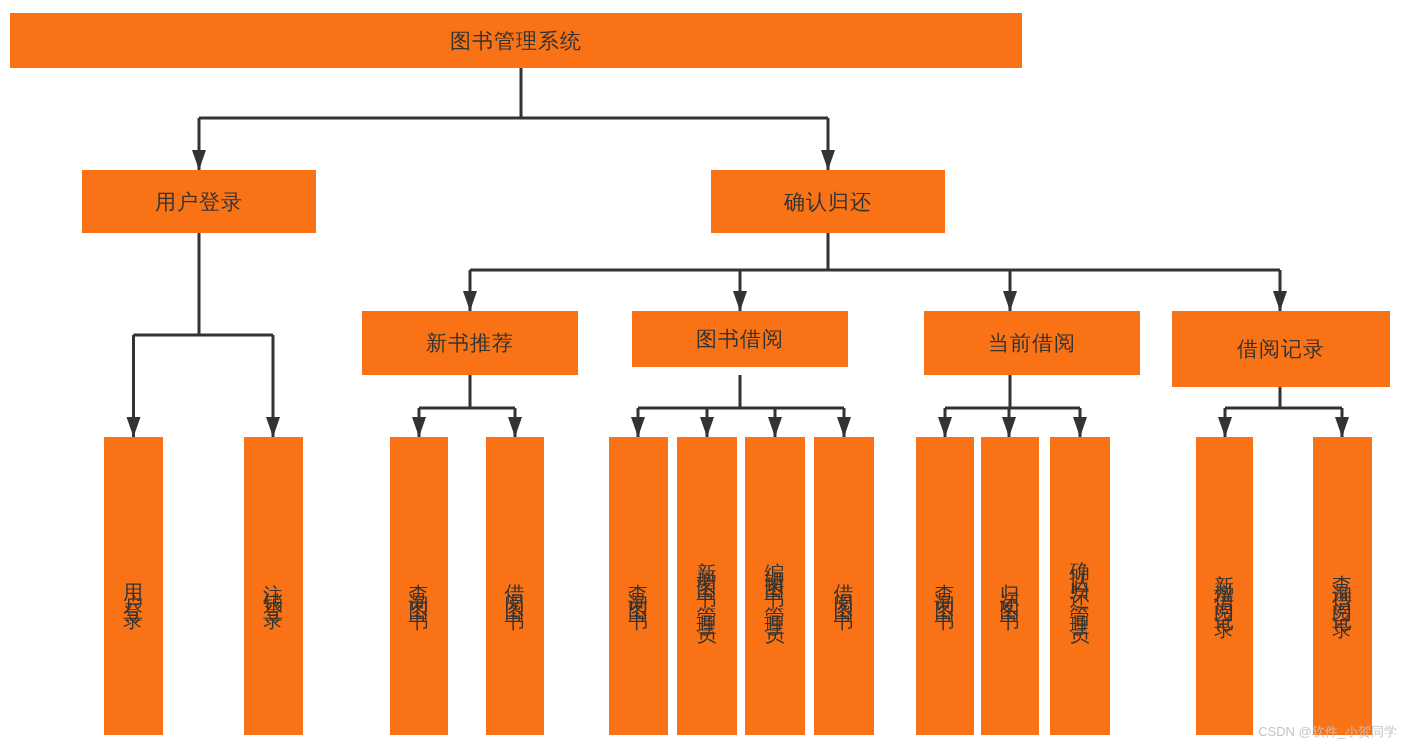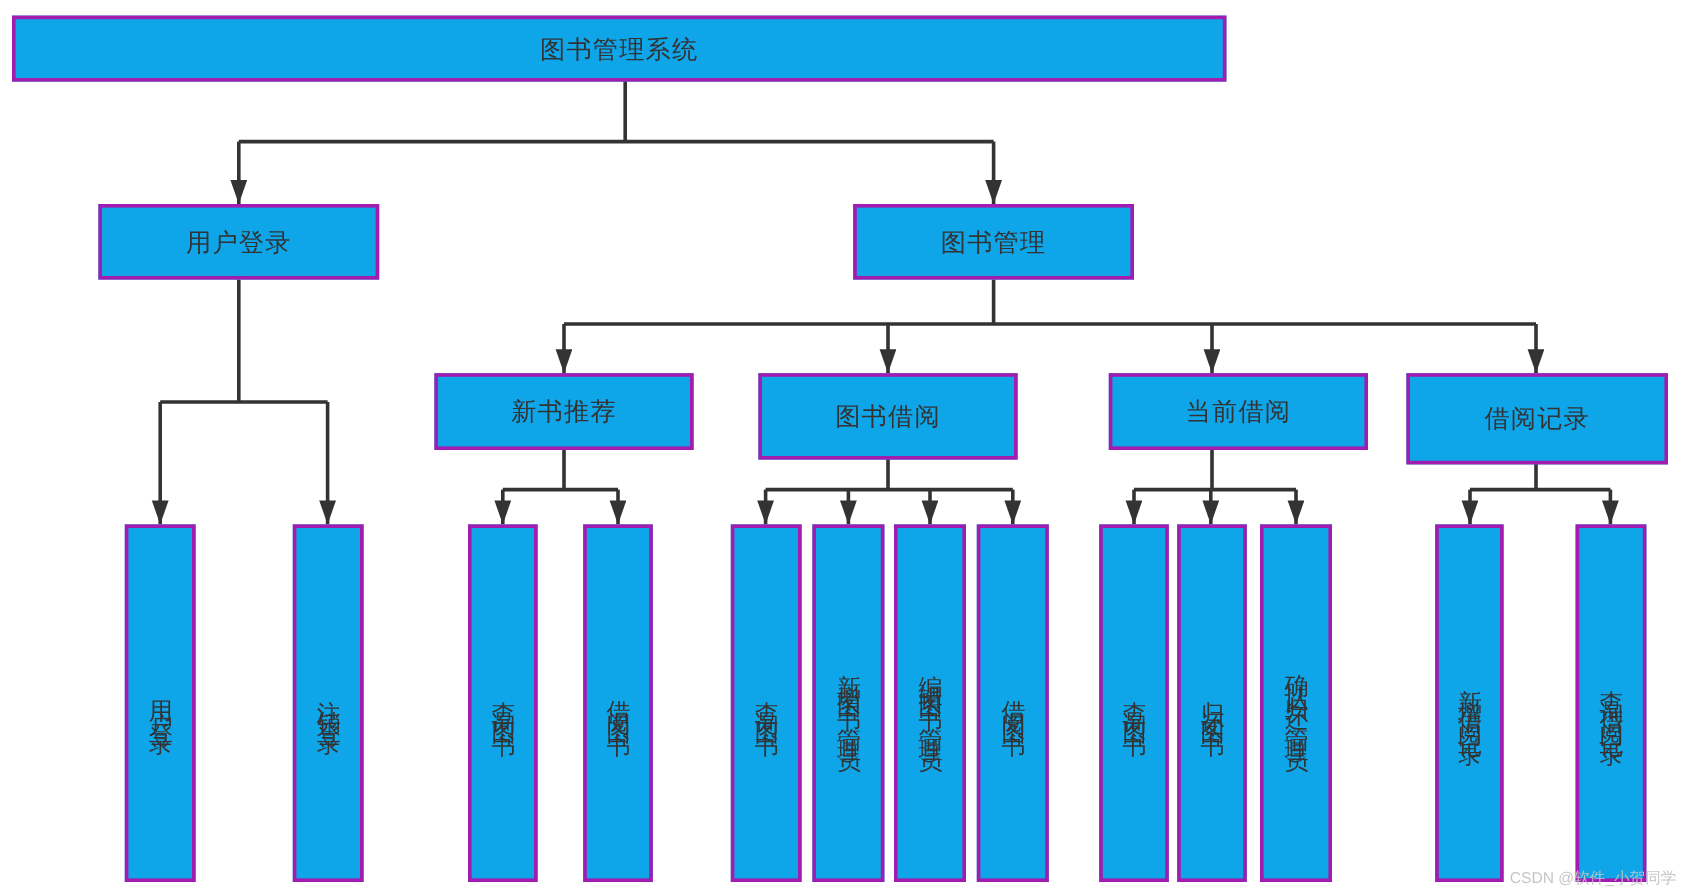--- a/index.html
+++ b/index.html
@@ -26,22 +26,22 @@
     stroke: #333333;
     stroke-width: 3;
   }
   .arrowline {
     stroke: #333333;
     stroke-width: 3;
   }
   .node {
     position: absolute;
     box-sizing: border-box;
-    border: 3px solid #a21caf;
-    background: #0ea5e9;
+    border: 3px solid #f97316;
+    background: #f97316;
     color: #333333;
     display: flex;
     align-items: center;
     justify-content: center;
     z-index: 2;
   }
   .hbox {
     font-size: 21px;
     letter-spacing: 1px;
     white-space: nowrap;
@@ -110,24 +110,24 @@
       <line class="arrowline" x1="1009" y1="408" x2="1009" y2="437" marker-end="url(#arrowhead)"></line>
       <line class="arrowline" x1="1080" y1="408" x2="1080" y2="437" marker-end="url(#arrowhead)"></line>
       <line class="arrowline" x1="1225" y1="408" x2="1225" y2="437" marker-end="url(#arrowhead)"></line>
       <line class="arrowline" x1="1342" y1="408" x2="1342" y2="437" marker-end="url(#arrowhead)"></line>
     </g>
   </svg>
 
   <div class="node hbox" style="left:10px; top:13px; width:1012px; height:55px;">图书管理系统</div>
 
   <div class="node hbox" style="left:82px; top:170px; width:234px; height:63px;">用户登录</div>
-  <div class="node hbox" style="left:711px; top:170px; width:234px; height:63px;">图书管理</div>
+  <div class="node hbox" style="left:711px; top:170px; width:234px; height:63px;">确认归还</div>
 
   <div class="node hbox" style="left:362px; top:311px; width:216px; height:64px;">新书推荐</div>
-  <div class="node hbox" style="left:632px; top:311px; width:216px; height:72px;">图书借阅</div>
+  <div class="node hbox" style="left:632px; top:311px; width:216px; height:56px;">图书借阅</div>
   <div class="node hbox" style="left:924px; top:311px; width:216px; height:64px;">当前借阅</div>
   <div class="node hbox" style="left:1172px; top:311px; width:218px; height:76px;">借阅记录</div>
 
   <div class="node vbox" style="left:104px; top:437px; width:59px; height:298px;">用户登录</div>
   <div class="node vbox" style="left:244px; top:437px; width:59px; height:298px;">注销登录</div>
 
   <div class="node vbox" style="left:390px; top:437px; width:58px; height:298px;">查询图书</div>
   <div class="node vbox" style="left:486px; top:437px; width:58px; height:298px;">借阅图书</div>
 
   <div class="node vbox" style="left:609px; top:437px; width:59px; height:298px;">查询图书</div>

